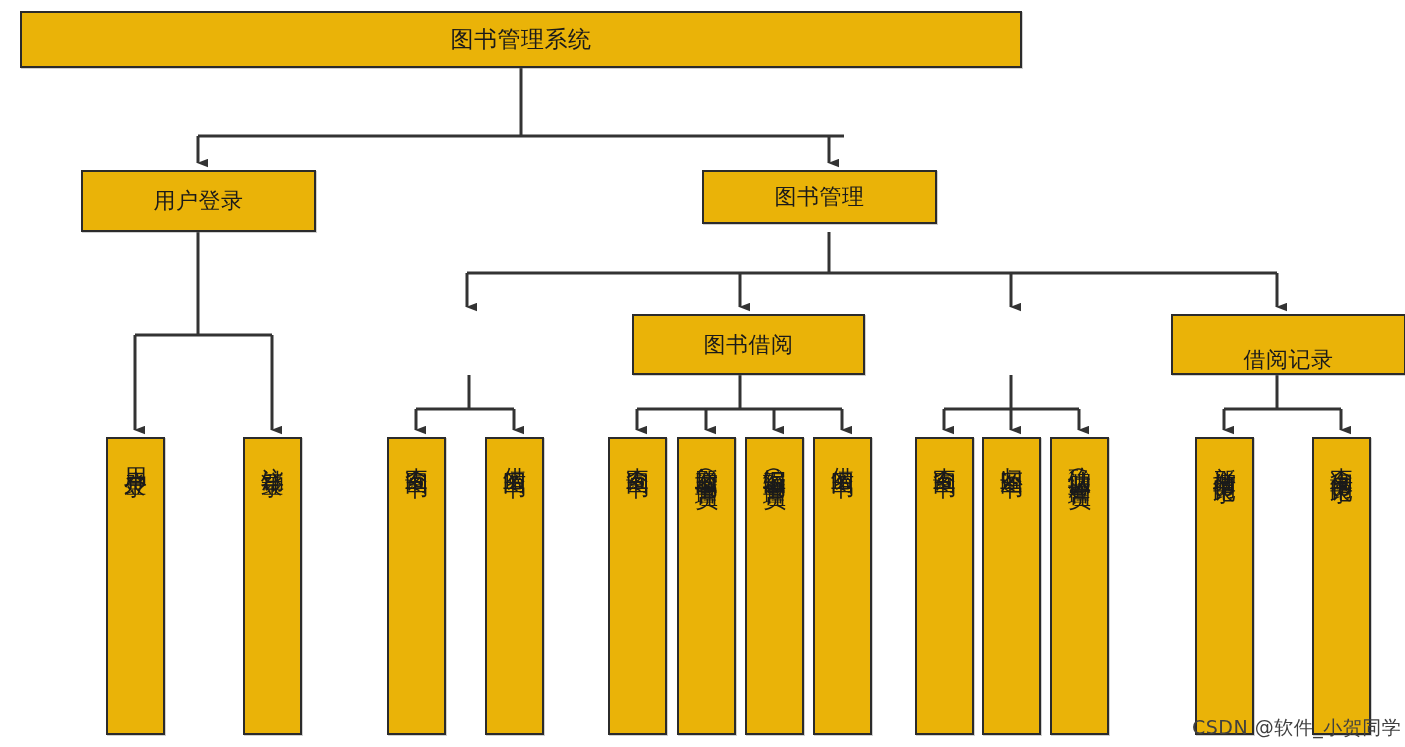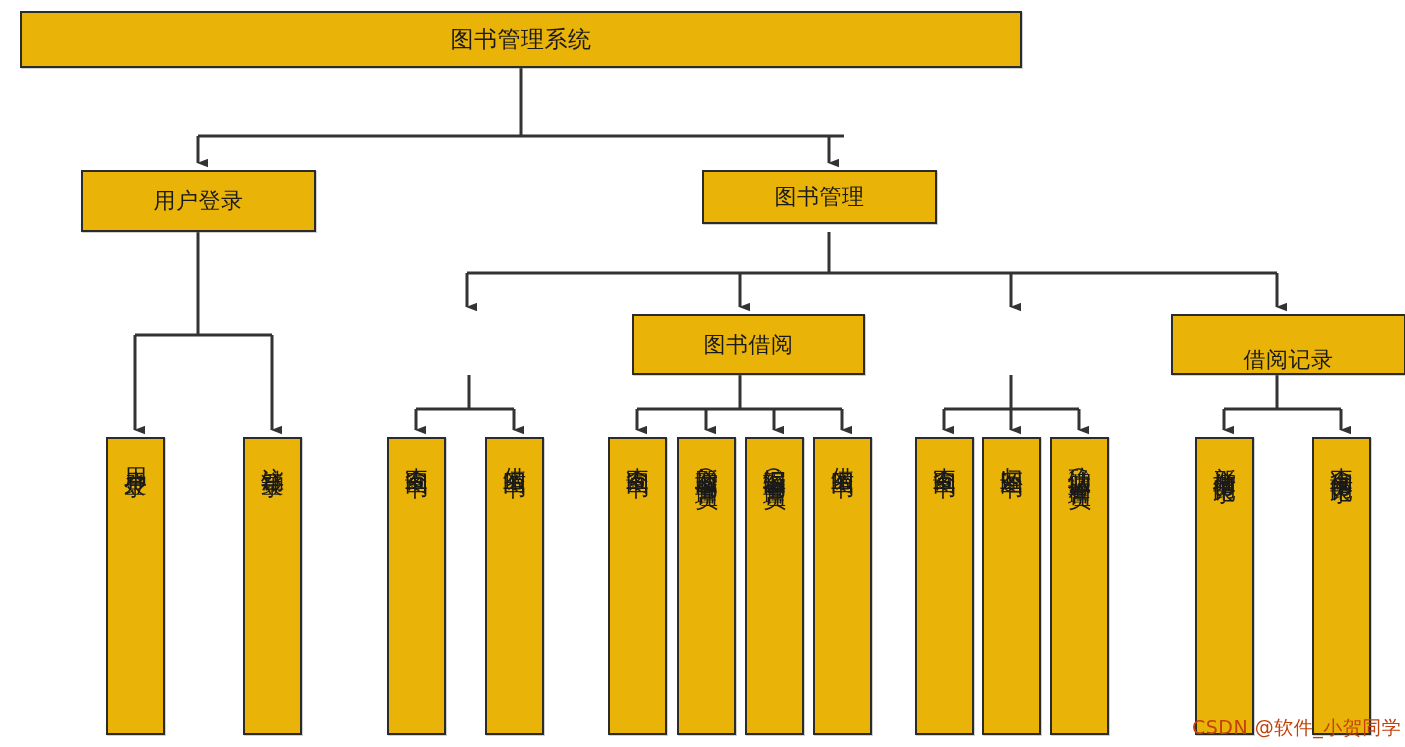--- a/index.html
+++ b/index.html
@@ -61,21 +61,21 @@
   .node.leaf .label {
     writing-mode: vertical-rl;
     text-orientation: upright;
     font-size: 23px;
     letter-spacing: 3px;
     line-height: 1;
     white-space: nowrap;
   }
   .watermark {
     position: absolute;
-    color: #c2410c;
+    color: #404040;
     font-size: 19px;
     letter-spacing: 0.5px;
     white-space: nowrap;
     user-select: none;
   }
 </style>
 </head>
 <body>
 
 <div id="canvas">

